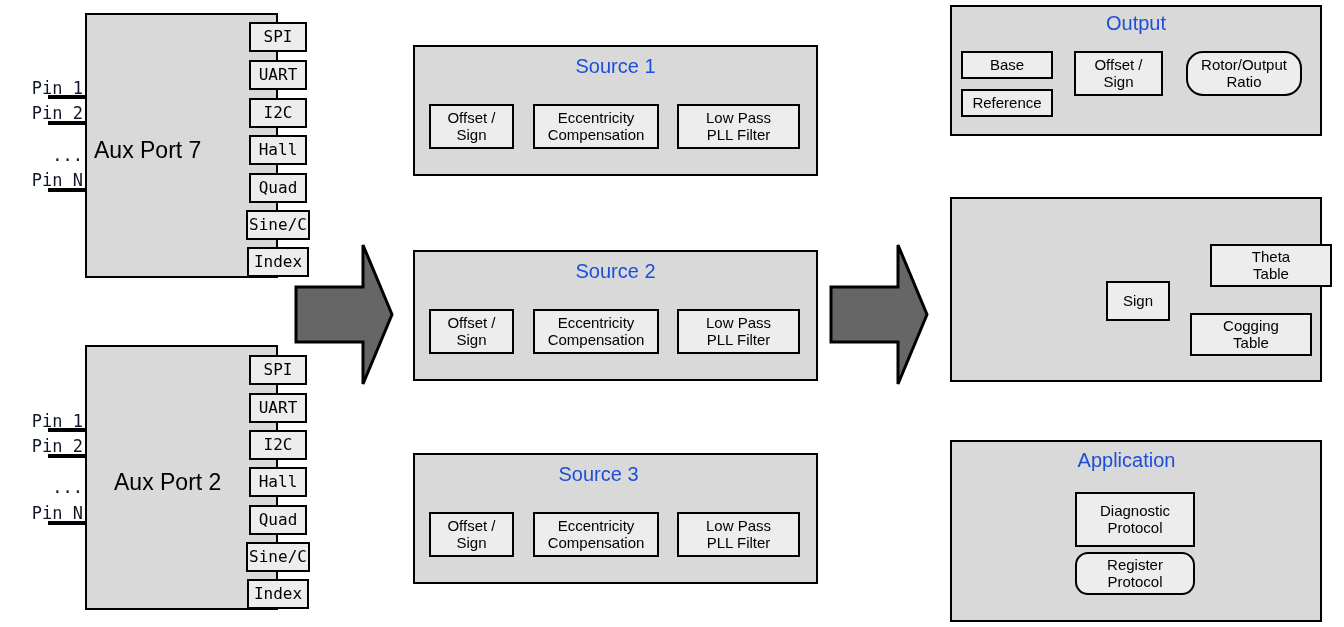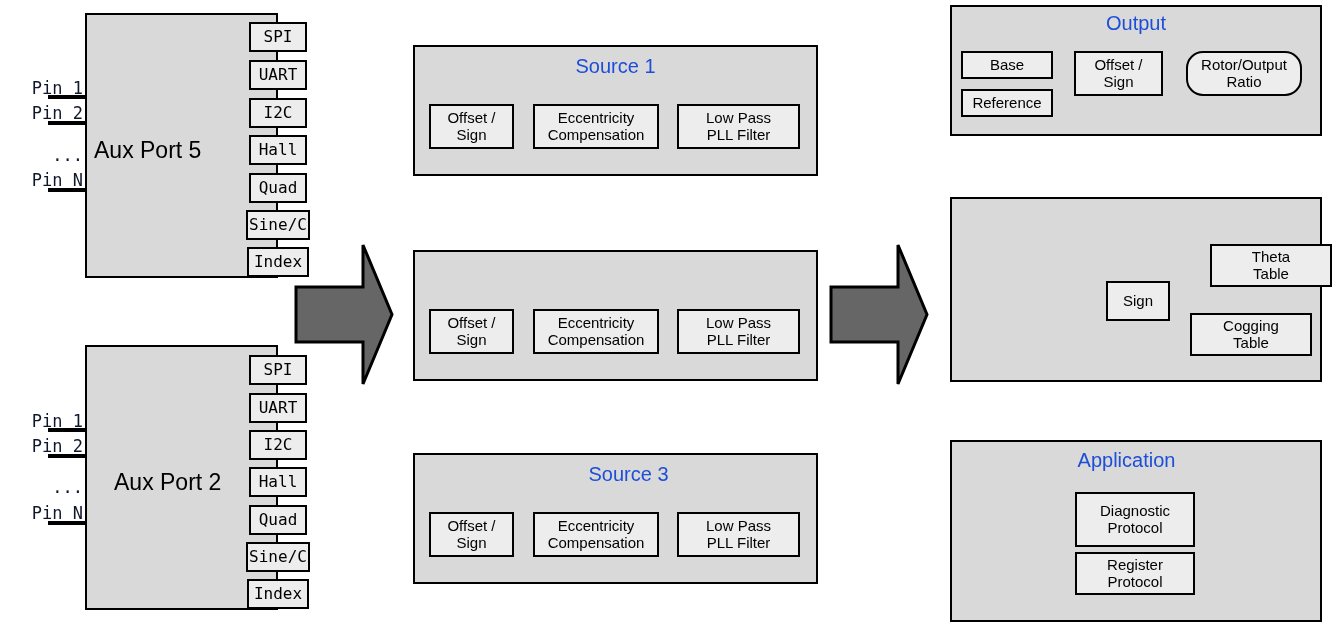--- a/index.html
+++ b/index.html
@@ -103,21 +103,21 @@
   .flow-arrow {
     position: absolute;
   }
 </style>
 </head>
 <body>
 
 <div id="canvas">
 
   <div class="aux-body" style="left:85px; top:13px; width:193px; height:265px;"></div>
-  <div class="aux-label" style="left:94px; top:139px;">Aux Port 5</div>
+  <div class="aux-label" style="left:94px; top:139px;">Aux Port 7</div>
 
   <div class="pin-label" style="left:27px; top:80px; width:56px;">Pin 1</div>
   <div class="pin-wire" style="left:48px; top:95px; width:38px;"></div>
 
   <div class="pin-label" style="left:27px; top:105px; width:56px;">Pin 2</div>
   <div class="pin-wire" style="left:48px; top:121px; width:38px;"></div>
 
   <div class="pin-label" style="left:27px; top:147px; width:56px;">...</div>
 
   <div class="pin-label" style="left:27px; top:172px; width:56px;">Pin N</div>
@@ -164,29 +164,30 @@
   <div class="group-box" style="left:413px; top:45px; width:405px; height:131px;"></div>
   <div class="group-title" style="left:413px; top:56px; width:405px;">Source 1</div>
   <div class="chip" style="left:429px; top:104px; width:85px; height:45px;">Offset /
 Sign</div>
   <div class="chip" style="left:533px; top:104px; width:126px; height:45px;">Eccentricity
 Compensation</div>
   <div class="chip" style="left:677px; top:104px; width:123px; height:45px;">Low Pass
 PLL Filter</div>
 
   <div class="group-box" style="left:413px; top:250px; width:405px; height:131px;"></div>
+  <div class="group-title" style="left:413px; top:261px; width:405px;">Source 2</div>
   <div class="chip" style="left:429px; top:309px; width:85px; height:45px;">Offset /
 Sign</div>
   <div class="chip" style="left:533px; top:309px; width:126px; height:45px;">Eccentricity
 Compensation</div>
   <div class="chip" style="left:677px; top:309px; width:123px; height:45px;">Low Pass
 PLL Filter</div>
 
   <div class="group-box" style="left:413px; top:453px; width:405px; height:131px;"></div>
-  <div class="group-title" style="left:438px; top:464px; width:381px;">Source 3</div>
+  <div class="group-title" style="left:408px; top:464px; width:381px;">Source 3</div>
   <div class="chip" style="left:429px; top:512px; width:85px; height:45px;">Offset /
 Sign</div>
   <div class="chip" style="left:533px; top:512px; width:126px; height:45px;">Eccentricity
 Compensation</div>
   <div class="chip" style="left:677px; top:512px; width:123px; height:45px;">Low Pass
 PLL Filter</div>
 
   <div class="group-box" style="left:950px; top:5px; width:372px; height:131px;"></div>
   <div class="group-title" style="left:950px; top:13px; width:372px;">Output</div>
   <div class="chip" style="left:961px; top:51px; width:92px; height:28px;">Base</div>
@@ -200,16 +201,16 @@
   <div class="chip" style="left:1106px; top:281px; width:64px; height:40px;">Sign</div>
   <div class="chip" style="left:1190px; top:244px; width:122px; height:43px;margin-left:20px;">Theta
 Table</div>
   <div class="chip" style="left:1190px; top:313px; width:122px; height:43px;">Cogging
 Table</div>
 
   <div class="group-box" style="left:950px; top:440px; width:372px; height:182px;"></div>
   <div class="group-title" style="left:950px; top:450px; width:353px;">Application</div>
   <div class="chip" style="left:1075px; top:492px; width:120px; height:55px;">Diagnostic
 Protocol</div>
-  <div class="chip" style="left:1075px; top:552px; width:120px; height:43px;">Register
+  <div class="chip" style="left:1075px; top:552px; width:120px; height:43px;border-radius:13px;">Register
 Protocol</div>
 
 </div>
 
 </body></html>

